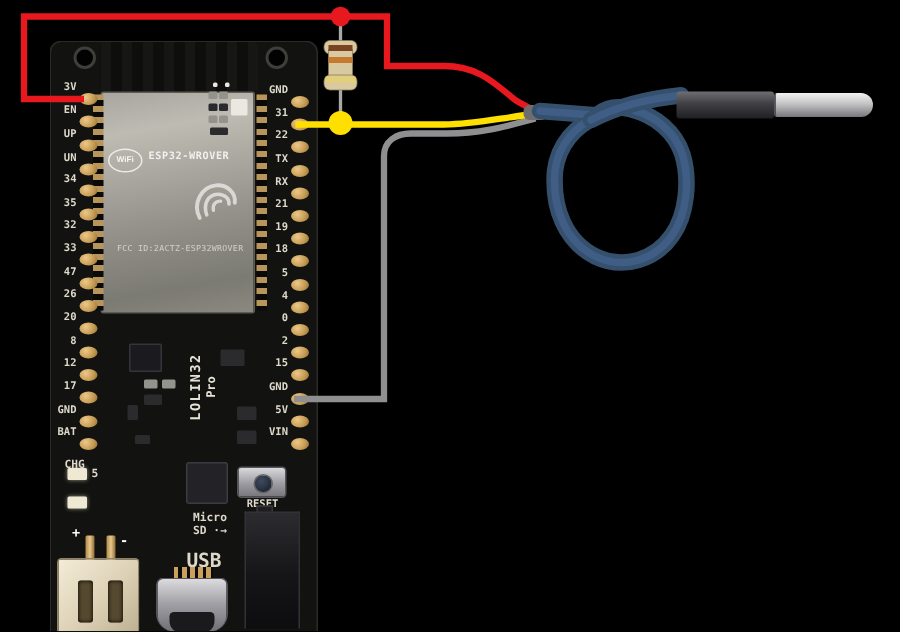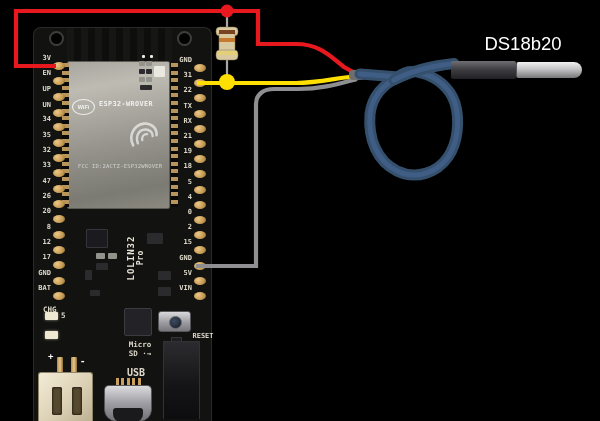--- a/index.html
+++ b/index.html
@@ -265,27 +265,27 @@
 
   <div class="vtext">
     <div class="l1">LOLIN32</div>
     <div class="l2">Pro</div>
   </div>
 
   <div class="qfn"></div>
   <div class="reset-btn">
       <div class="cap"></div>
     </div>
-  <div class="slk" style="left:157px;top:332px;width:36px;text-align:center;font-size:7px;margin-left:28px;">RESET</div>
+  <div class="slk" style="left:157px;top:332px;width:36px;text-align:center;font-size:7px;">RESET</div>
 
   <div class="slk" style="left:122px;top:340px;width:36px;text-align:center;font-size:7.5px;line-height:9px;">
     <div>Micro</div>
     <div>SD ·→</div>
   </div>
-  <div class="slk" style="left:124px;top:367px;width:24px;text-align:center;font-size:10px;">USB</div>
+  <div class="slk" style="left:124px;top:367px;width:24px;text-align:center;font-size:13px;">USB</div>
 
   <div class="sd-tab"></div>
   <div class="sd-slot"></div>
   <div class="usb-pins"></div>
   <div class="usb-conn">
       <div class="mouth"></div>
     </div>
 
   <div class="led" style="left:45px;top:312px;"></div>
   <div class="slk" style="left:61px;top:311px;font-size:7.5px;">5</div>
@@ -328,15 +328,14 @@
     <g fill="none" stroke-linecap="round">
       <path d="M360,74 L399,77 C383,84 372,97 370,114 C368,139 377,161 397,171 C416,180 437,173 448,157 C458,143 460,120 455,103 C450,88 437,77 421,73 C413,70.5 405,71.5 399,76" stroke-width="11" stroke="#35506d"></path>
       <path d="M360,74 L399,77 C383,84 372,97 370,114 C368,139 377,161 397,171 C416,180 437,173 448,157 C458,143 460,120 455,103 C450,88 437,77 421,73 C413,70.5 405,71.5 399,76" stroke-width="5" opacity=".85" stroke="#42608a"></path>
       <path d="M394,80 C409,72 431,66 454,63.5" stroke-width="11" stroke="#35506d"></path>
       <path d="M394,80 C409,72 431,66 454,63.5" stroke-width="5" opacity=".85" stroke="#42608a"></path>
     </g>
   </svg>
 
   <div class="sleeve"></div>
   <div class="probe"></div>
-  <div class="sensor-label">DS18b20</div>
 
 </div>
 
 </body></html>

